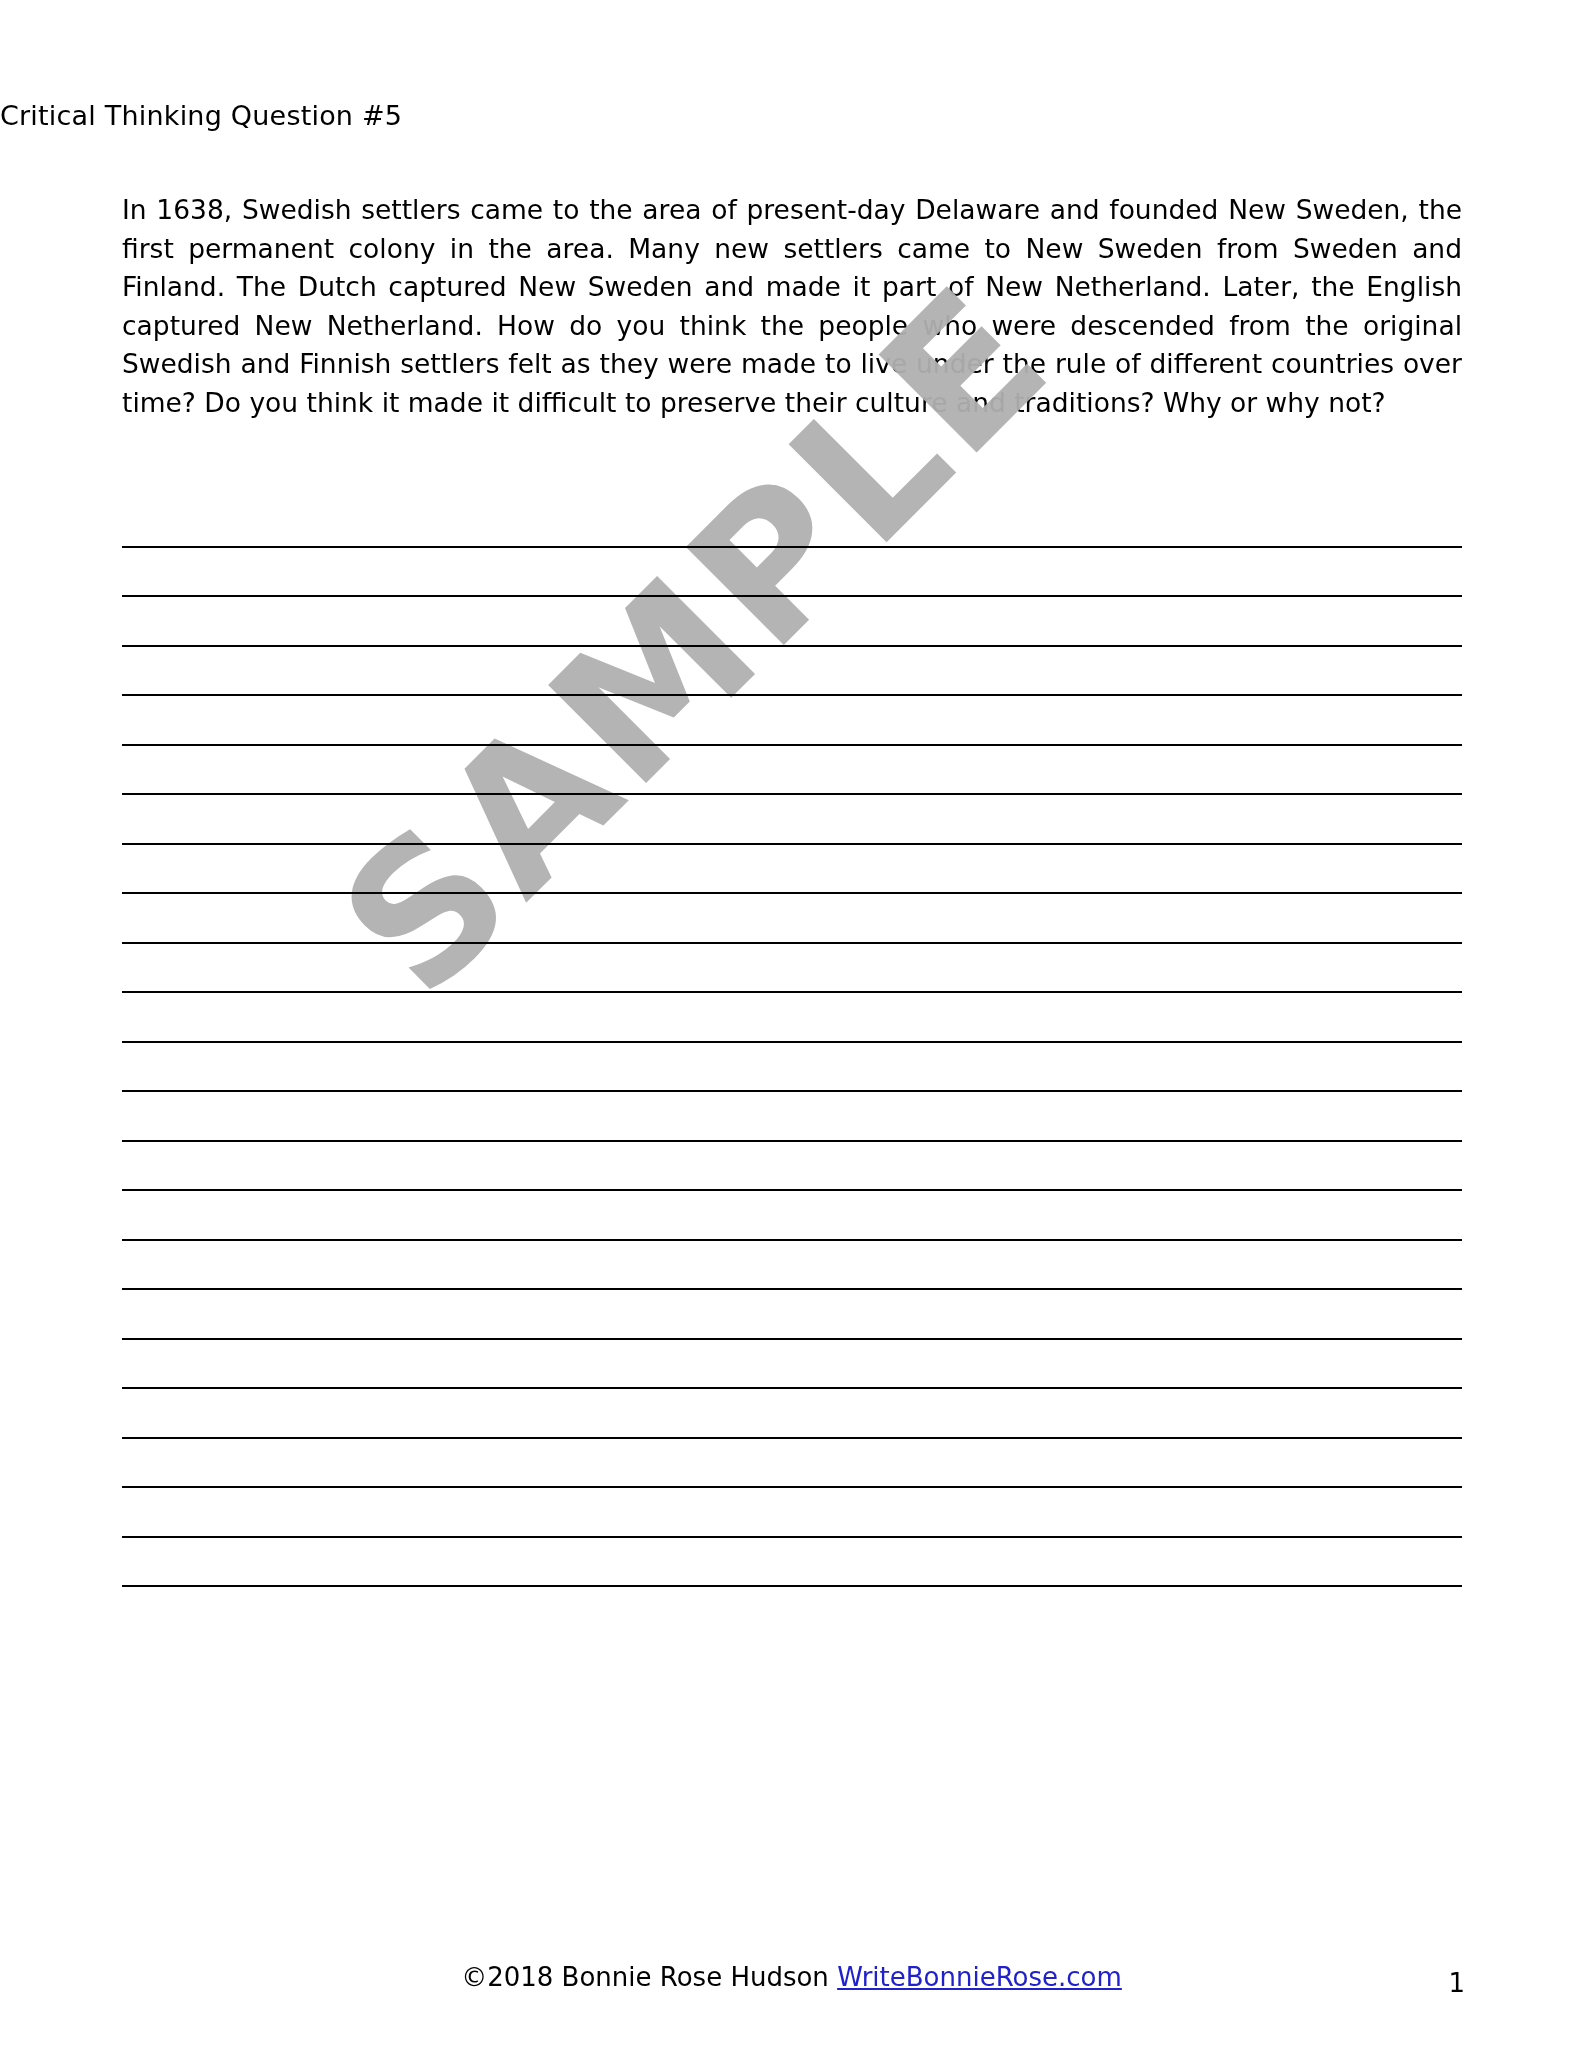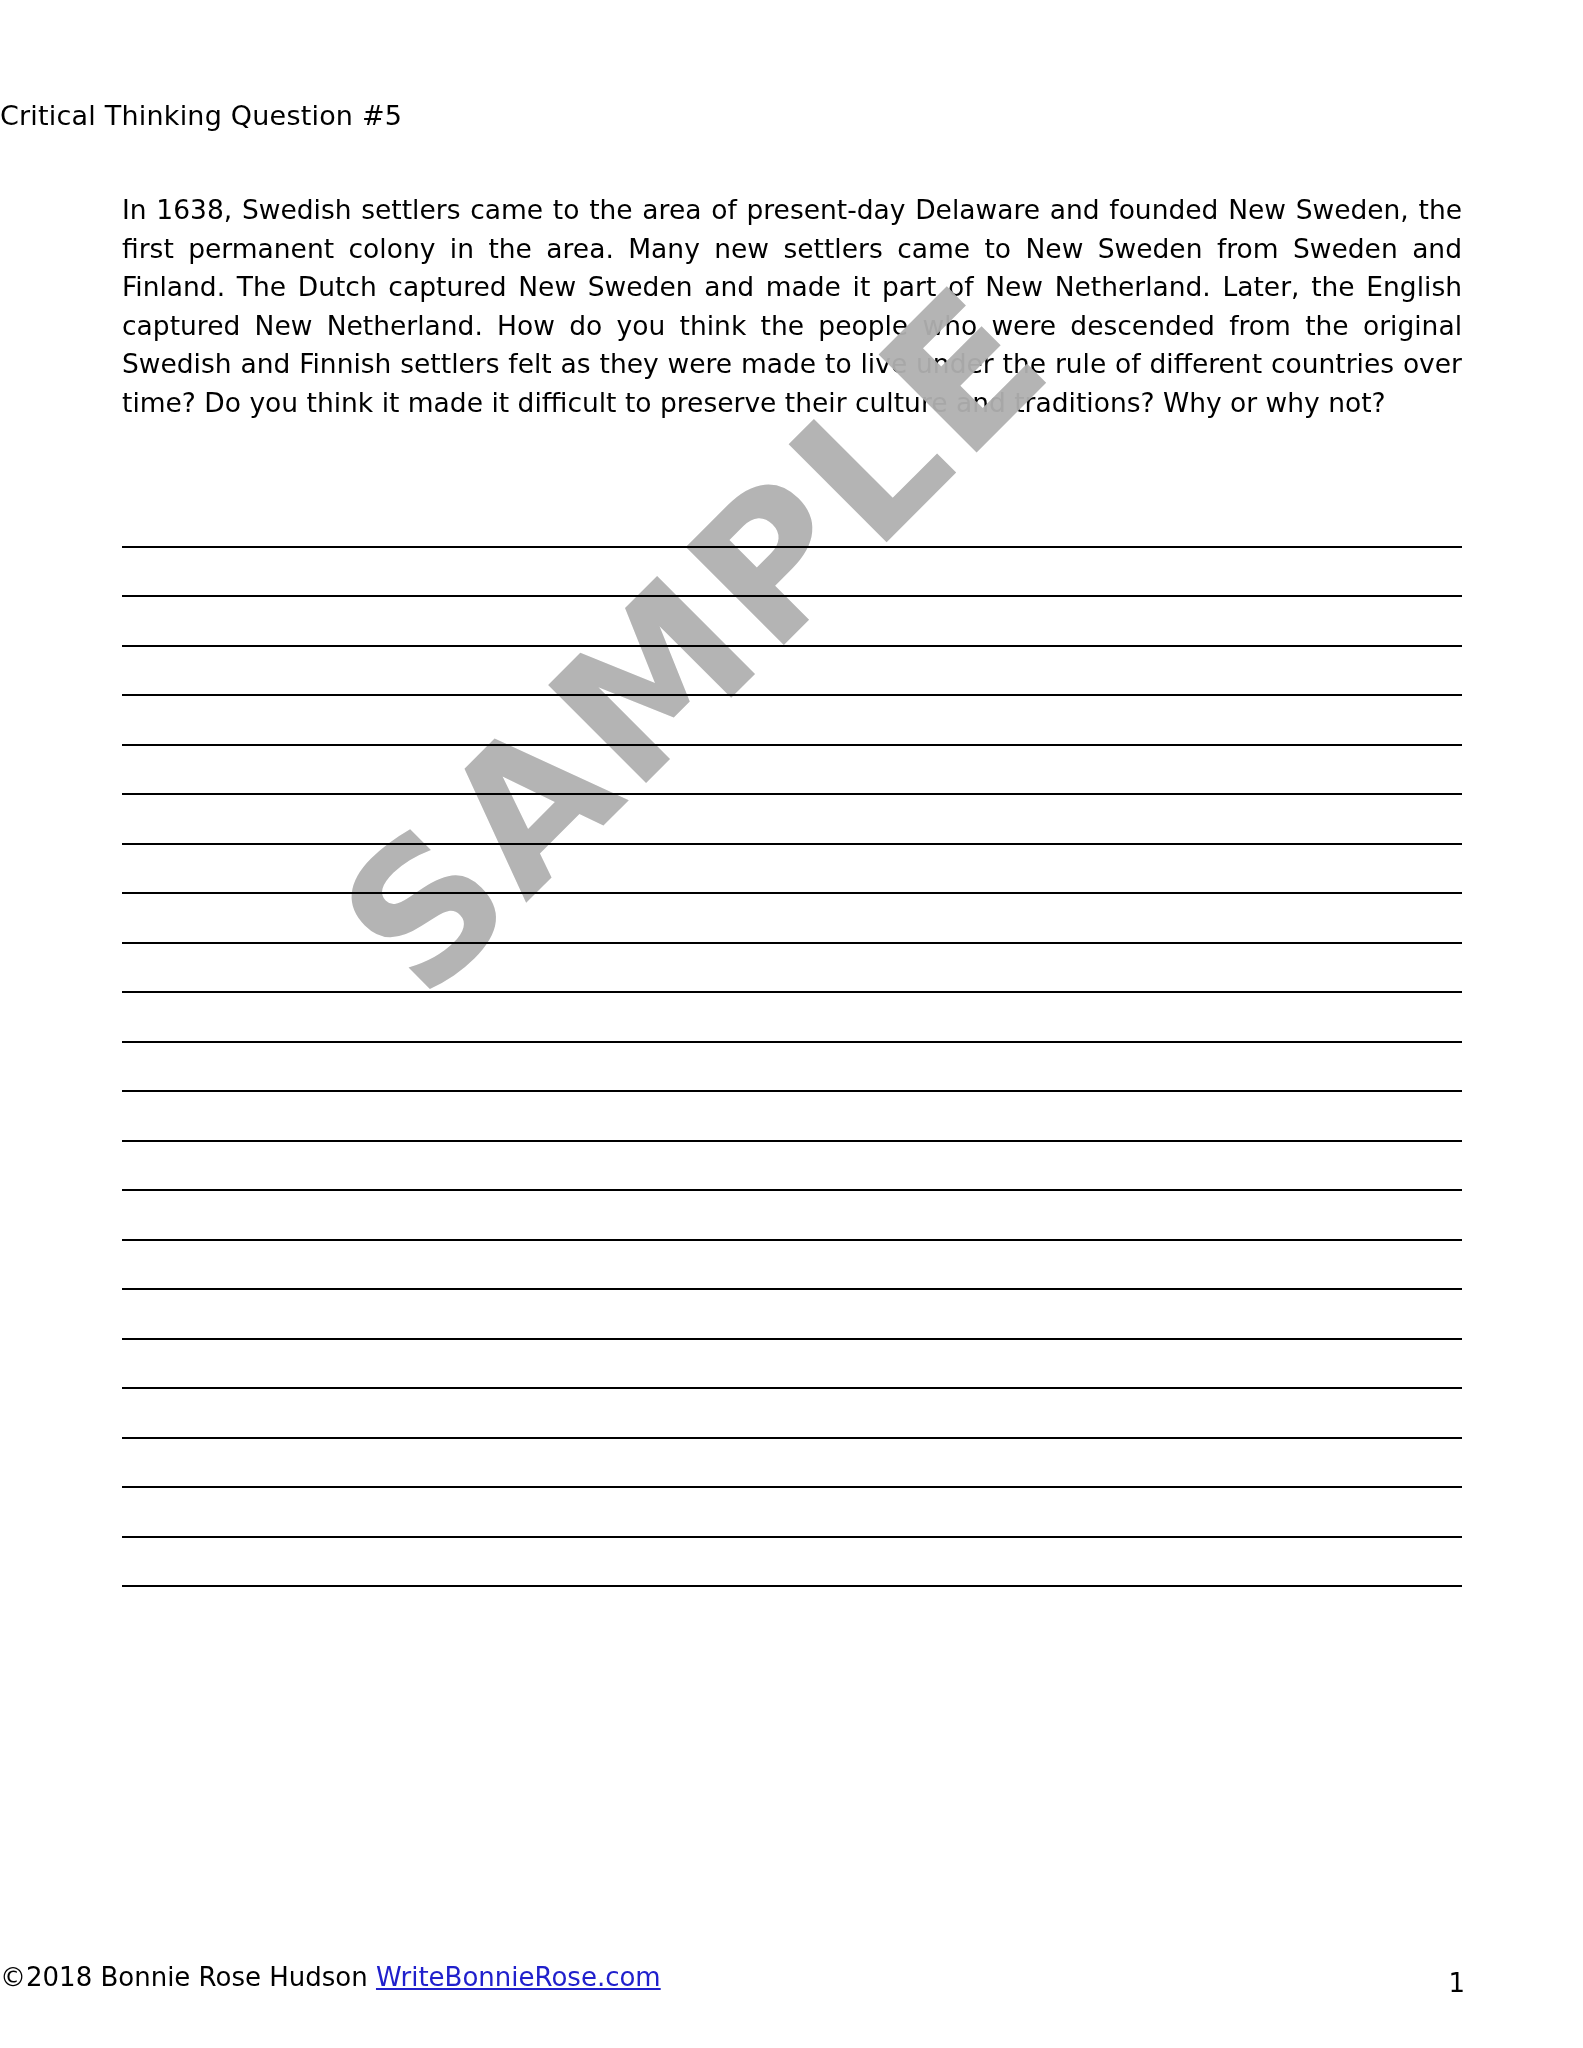--- a/index.html
+++ b/index.html
@@ -72,20 +72,21 @@
     transform: rotate(-45deg);
     transform-origin: left top;
     white-space: nowrap;
     letter-spacing: 6px;
   }
   .footer {
     position: absolute;
     bottom: 56px;
     left: 0;
     width: 1583px;
+    text-align: center;
     font-size: 26px;
     color: #000;
   }
   .footer a {
     color: #2020cc;
     text-decoration: underline;
   }
   .page-number {
     position: absolute;
     bottom: 50px;

